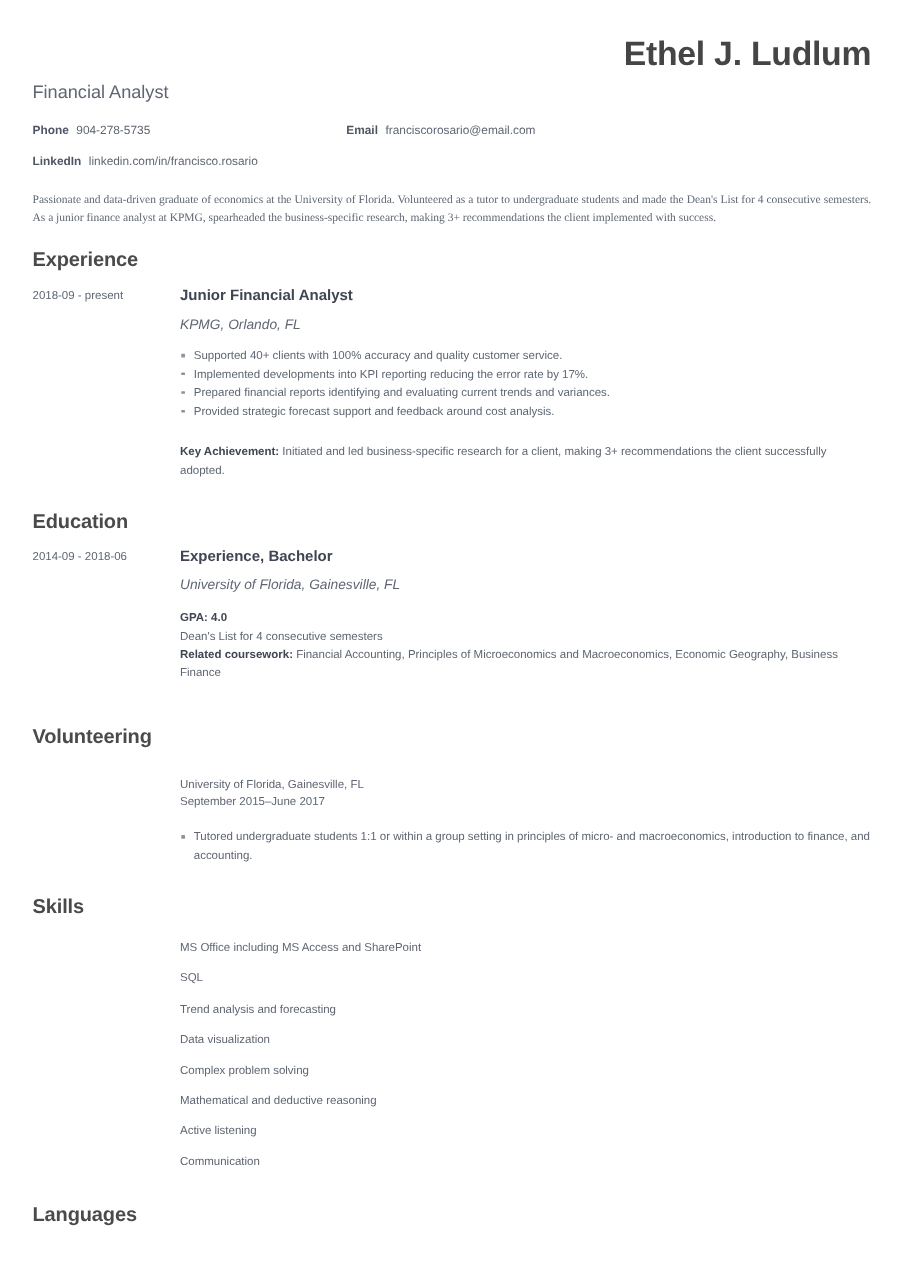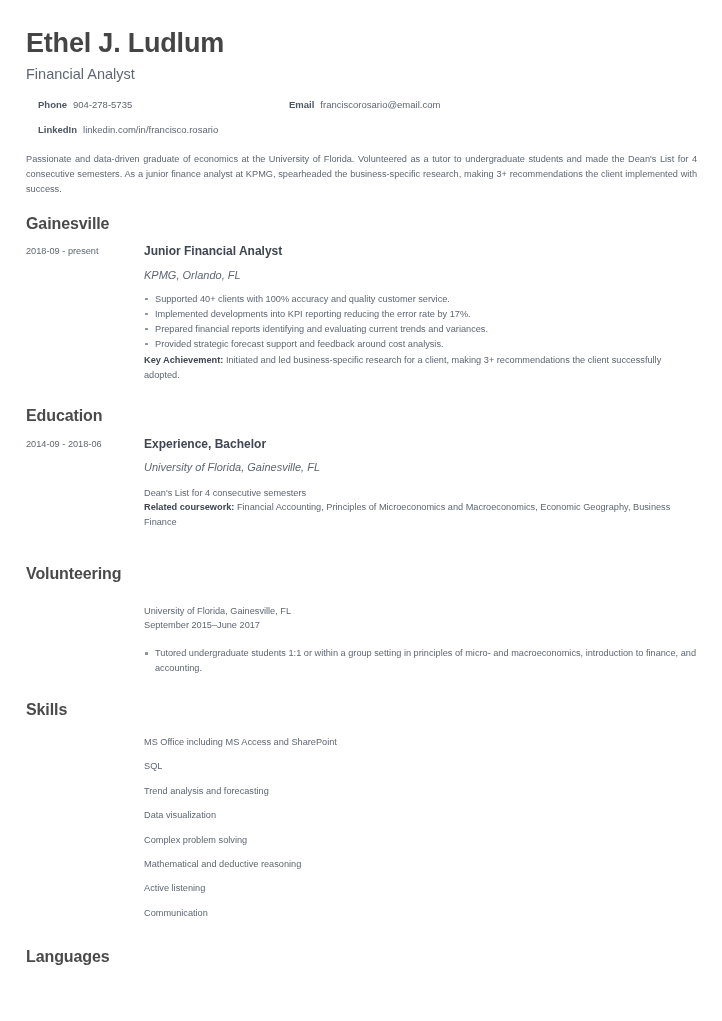--- a/index.html
+++ b/index.html
@@ -23,40 +23,40 @@
     position: relative;
   }
 
   
   .name {
     font-size: 27px;
     font-weight: bold;
     color: #454545;
     letter-spacing: -0.2px;
     line-height: 1.15;
+    text-align: right;
   }
 
   .job-title {
     font-size: 14.5px;
     font-weight: normal;
     color: #5f6672;
     margin-top: 7px;
     line-height: 1.2;
   }
 
   .contact-block {
     margin-top: 16px;
   }
 
   .contact-row {
     display: flex;
     font-size: 9.5px;
     line-height: 1.25;
     margin-bottom: 13px;
-    margin-left: 12px;
   }
 
   .contact-cell {
     display: flex;
     align-items: baseline;
   }
 
   .contact-cell.col1 { width: 251px; flex: 0 0 251px; }
 
   .contact-label {
@@ -72,20 +72,21 @@
   }
 
   
   .summary {
     font-size: 9.2px;
     line-height: 1.62;
     text-align: justify;
     color: #5f6672;
     margin-top: 16px;
     margin-bottom: 0;
+    font-family: Liberation Serif, serif;
   }
 
   
   .section {
     margin-top: 16px;
   }
 
   .section-title {
     font-size: 16px;
     font-weight: bold;
@@ -159,21 +160,21 @@
     width: 2.5px;
     height: 2.5px;
     background: #8d93a0;
     border-radius: 0.5px;
   }
 
   .key-achievement {
     font-size: 9.2px;
     line-height: 1.62;
     color: #5f6672;
-    margin-top: 1px;
+    margin-top: 17px;
   }
 
   .key-achievement .ka-label { font-weight: bold; color: #3f4652; }
 
   .detail-line {
     font-size: 9.2px;
     line-height: 1.62;
     color: #5f6672;
   }
 
@@ -225,21 +226,21 @@
           <span class="contact-label">LinkedIn</span>
           <span class="contact-value">linkedin.com/in/francisco.rosario</span>
         </div>
       </div>
     </div>
   </div>
 
   <p class="summary">Passionate and data-driven graduate of economics at the University of Florida. Volunteered as a tutor to undergraduate students and made the Dean's List for 4 consecutive semesters. As a junior finance analyst at KPMG, spearheaded the business-specific research, making 3+ recommendations the client implemented with success.</p>
 
   <div class="section sec-experience">
-    <h2 class="section-title">Gainesville</h2>
+    <h2 class="section-title">Experience</h2>
 
     <div class="entry">
       <div class="entry-dates">2018-09  - present</div>
       <div class="entry-body">
         <div class="entry-heading">Junior Financial Analyst</div>
         <div class="entry-sub">KPMG, Orlando, FL</div>
         <ul class="bullets">
           <li>Supported 40+ clients with 100% accuracy and quality customer service.</li>
           <li>Implemented developments into KPI reporting reducing the error rate by 17%.</li>
           <li>Prepared financial reports identifying and evaluating current trends and variances.</li>
@@ -254,20 +255,23 @@
 
   <div class="section sec-education">
     <h2 class="section-title">Education</h2>
 
     <div class="entry">
       <div class="entry-dates">2014-09  - 2018-06</div>
       <div class="entry-body">
         <div class="entry-heading">Experience, Bachelor</div>
         <div class="entry-sub">University of Florida, Gainesville, FL</div>
         <div class="detail-block">
+          <div class="detail-line">
+            <span class="dl-label">GPA: 4.0</span>
+          </div>
           <div class="detail-line">Dean's List for 4 consecutive semesters</div>
           <div class="detail-line">
             <span class="dl-label">Related coursework:</span><span> Financial Accounting, Principles of Microeconomics and Macroeconomics, Economic Geography, Business Finance</span>
           </div>
         </div>
       </div>
     </div>
   </div>
 
   <div class="section sec-volunteering">

